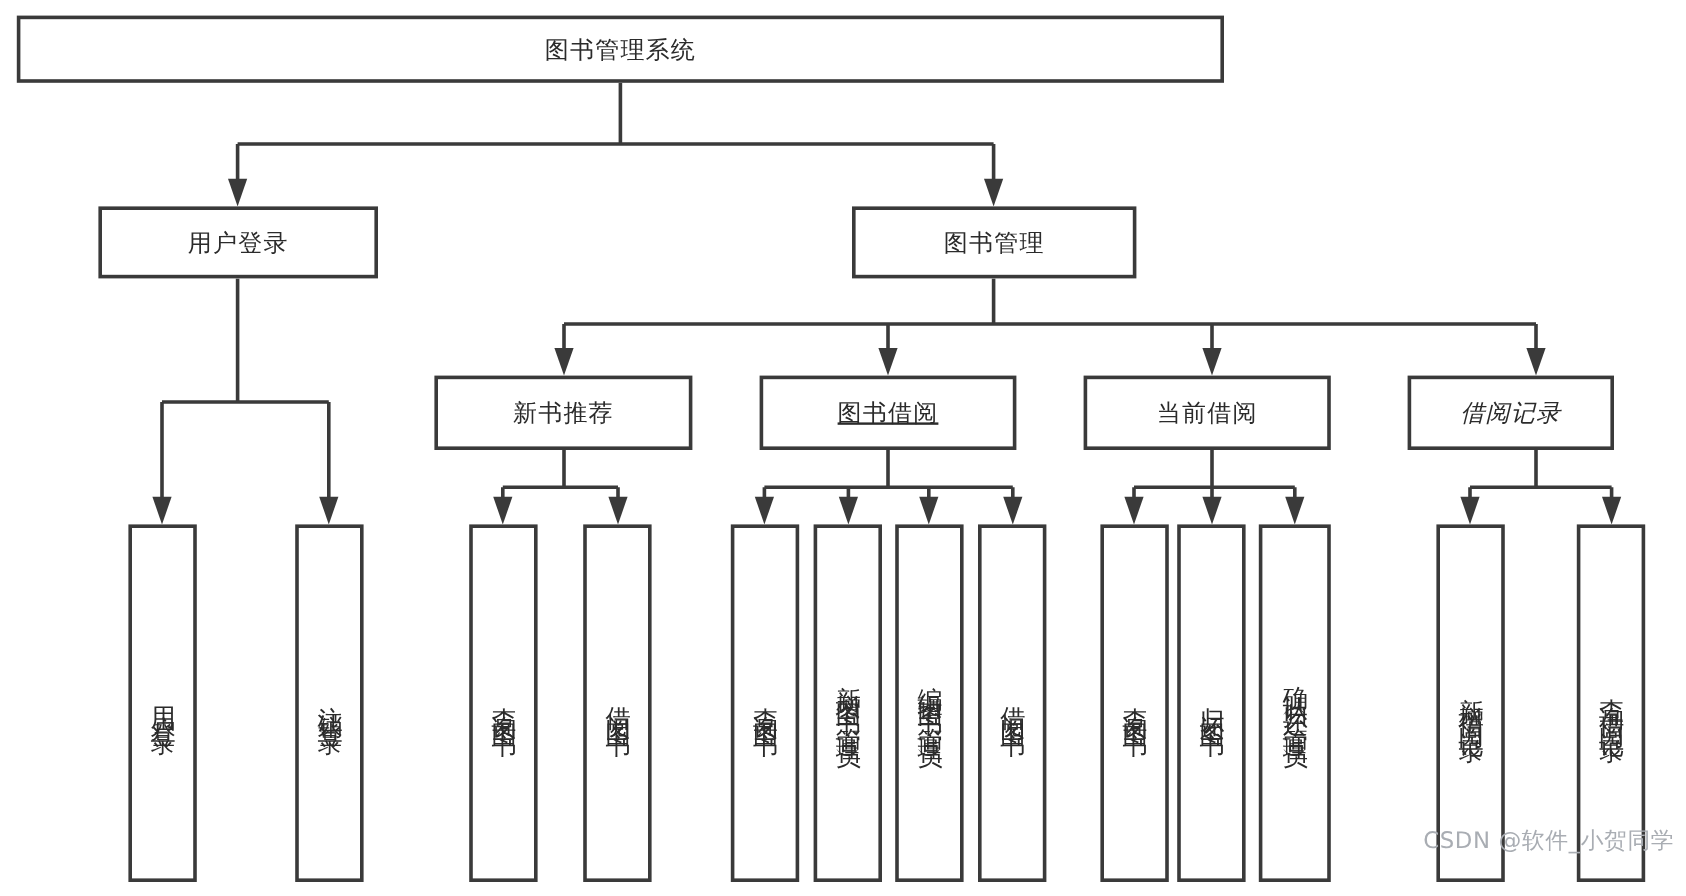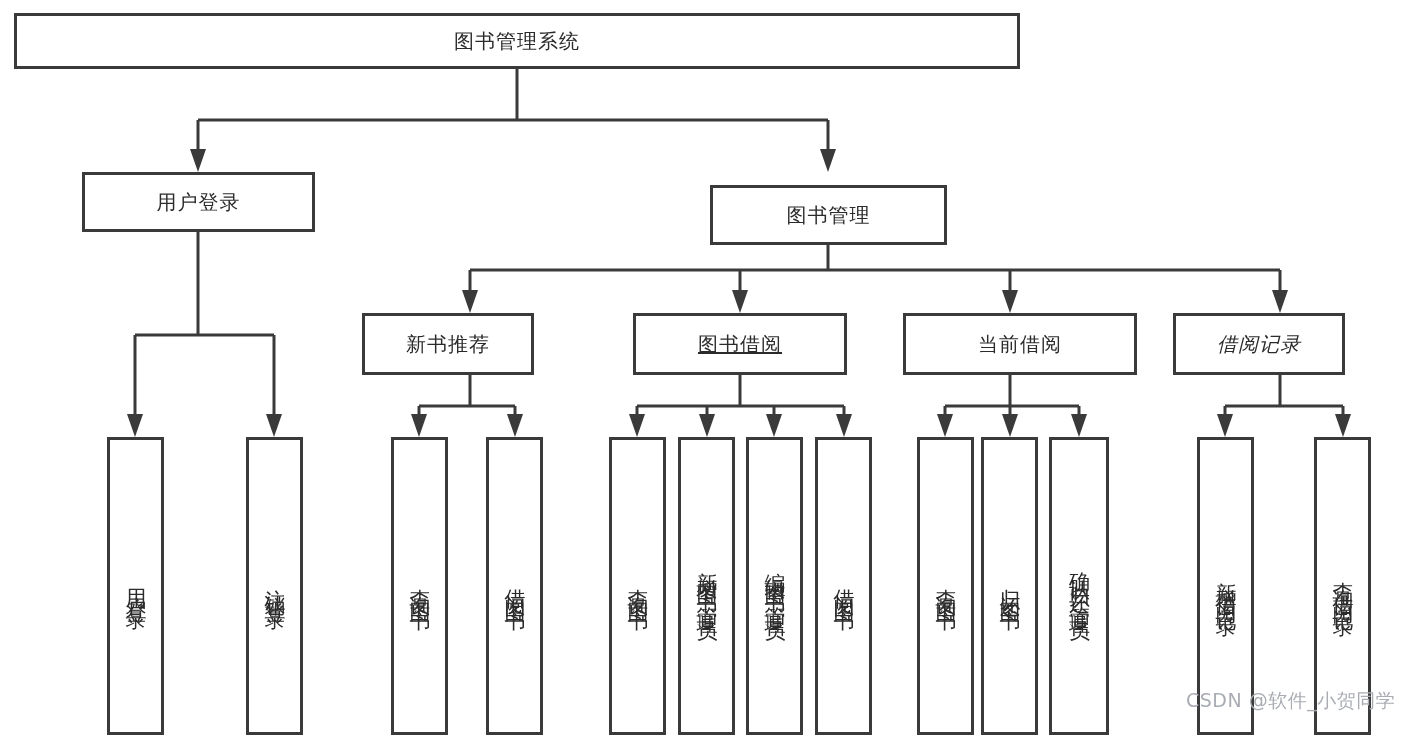--- a/index.html
+++ b/index.html
@@ -15,25 +15,25 @@
     color:#2b2b2b;z-index:2;
   }
   .hlabel{font-size:20px;letter-spacing:1px;white-space:nowrap;text-align:right;}
   .vbox{width:57px;top:437px;height:298px;}
   .vlabel{
     writing-mode:vertical-rl;text-orientation:mixed;
     font-size:21px;letter-spacing:7px;line-height:1;white-space:nowrap;
   }
   .root{left:14px;top:13px;width:1006px;height:56px;}
   .l1a{left:82px;top:172px;width:233px;height:60px;}
-  .l1b{left:710px;top:185px;width:237px;height:60px;}
+  .l1b{left:710px;top:172px;width:237px;height:60px;}
   .l2{top:313px;height:62px;}
-  .l2a{left:362px;width:172px;}
+  .l2a{left:362px;width:215px;}
   .l2b{left:633px;width:214px;text-decoration:underline;}
-  .l2c{left:903px;width:234px;}
+  .l2c{left:903px;width:206px;}
   .l2d{left:1173px;width:172px;font-style:italic;}
   .watermark{
     position:absolute;left:1186px;top:688px;z-index:3;
     font-size:19px;color:#a9adb3;white-space:nowrap;letter-spacing:0.5px;
   }
 </style>
 </head>
 <body>
 
 <svg id="connectors" width="1405" height="747" viewBox="0 0 1405 747">

